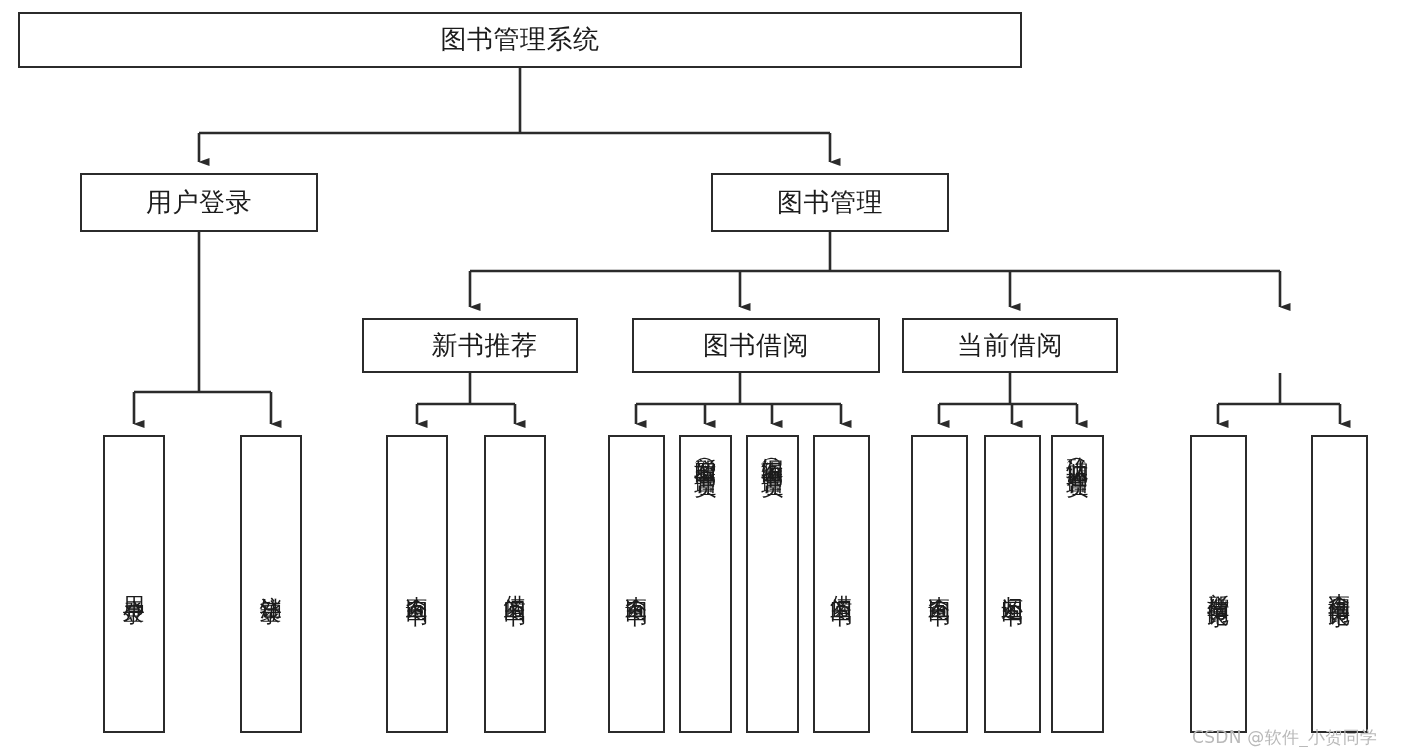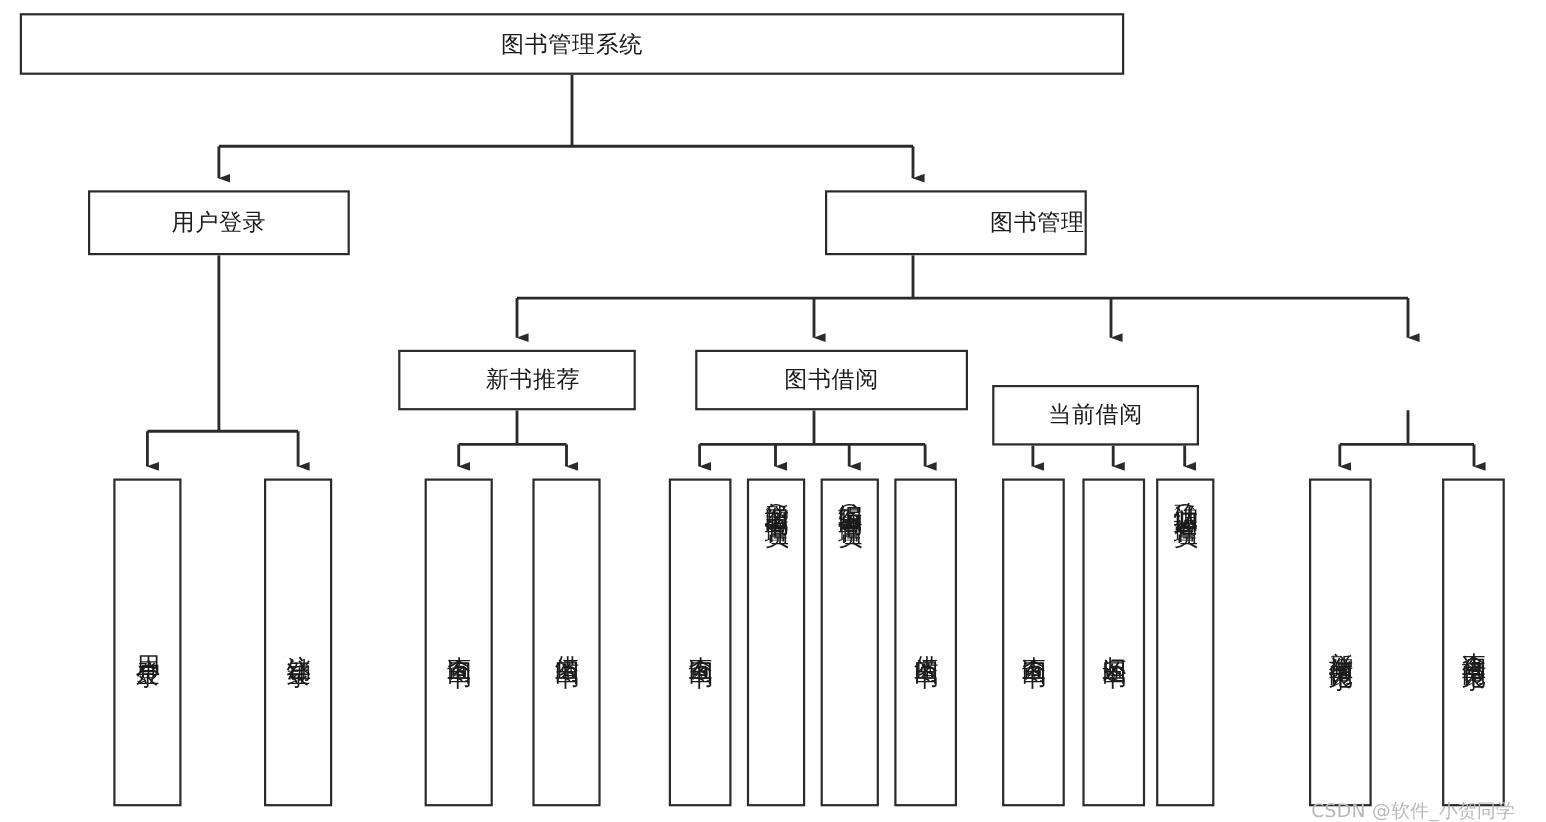--- a/index.html
+++ b/index.html
@@ -31,21 +31,21 @@
     position: absolute;
     box-sizing: border-box;
     background: #ffffff;
     border: 2.5px solid #2b2b2b;
     display: flex;
     align-items: center;
     justify-content: center;
     overflow: hidden;
   }
   .node-label {
-    font-size: 21px;
+    font-size: 26px;
     color: #1b1b1b;
     line-height: 1.15;
     letter-spacing: 0.5px;
     white-space: nowrap;
   }
   .node.vertical {
     align-items: flex-start;
     justify-content: center;
     padding-top: 0;
   }
@@ -144,31 +144,31 @@
     </g>
   </svg>
 
   <div class="node v-center" style="left:18px; top:12px; width:1004px; height:56px;">
     <span class="node-label">图书管理系统</span>
   </div>
 
   <div class="node v-center" style="left:80px; top:173px; width:238px; height:59px;">
     <span class="node-label">用户登录</span>
   </div>
-  <div class="node v-center" style="left:750px; top:173px; width:238px; height:59px;justify-content:flex-end;">
+  <div class="node v-center" style="left:711px; top:173px; width:238px; height:59px;">
     <span class="node-label">图书管理</span>
   </div>
 
   <div class="node v-center" style="left:362px; top:318px; width:216px; height:55px;padding-left:29px;">
     <span class="node-label">新书推荐</span>
   </div>
   <div class="node v-center" style="left:632px; top:318px; width:248px; height:55px;">
     <span class="node-label">图书借阅</span>
   </div>
-  <div class="node v-center" style="left:902px; top:318px; width:188px; height:55px;margin-top:32px;">
+  <div class="node v-center" style="left:902px; top:318px; width:216px; height:55px;">
     <span class="node-label">当前借阅</span>
   </div>
 
   <div class="node vertical v-center" style="left:103px; top:435px; width:62px; height:298px;">
     <span class="node-label">用户登录</span>
   </div>
   <div class="node vertical v-center" style="left:240px; top:435px; width:62px; height:298px;">
     <span class="node-label">注销登录</span>
   </div>
 

